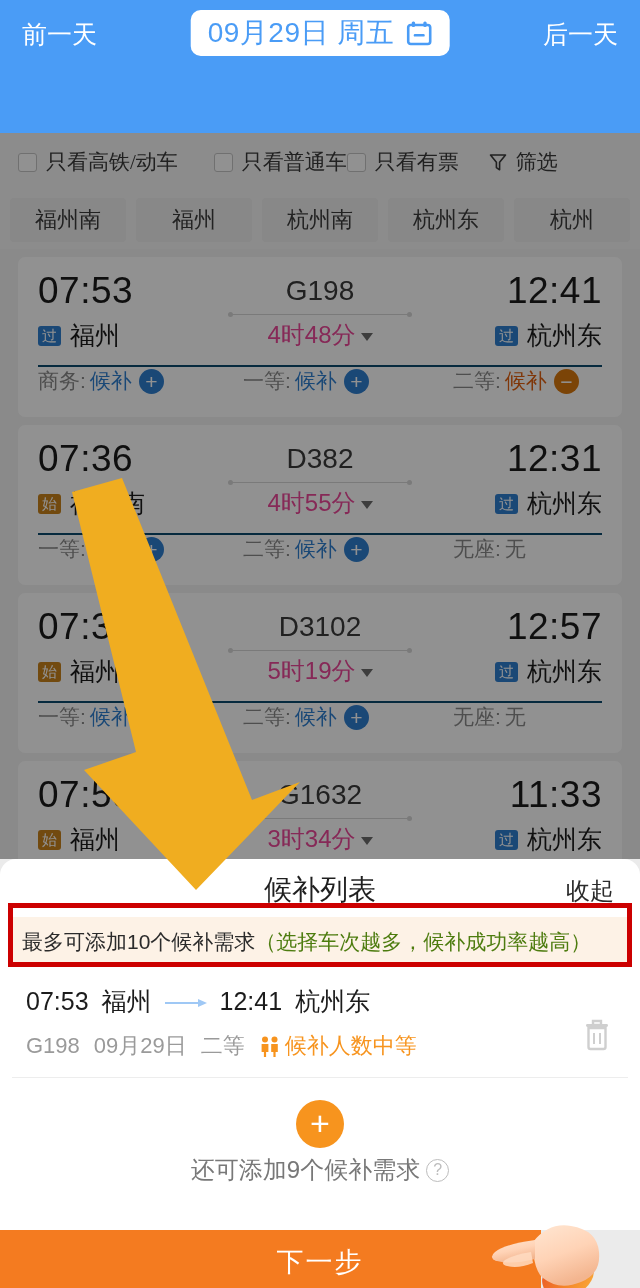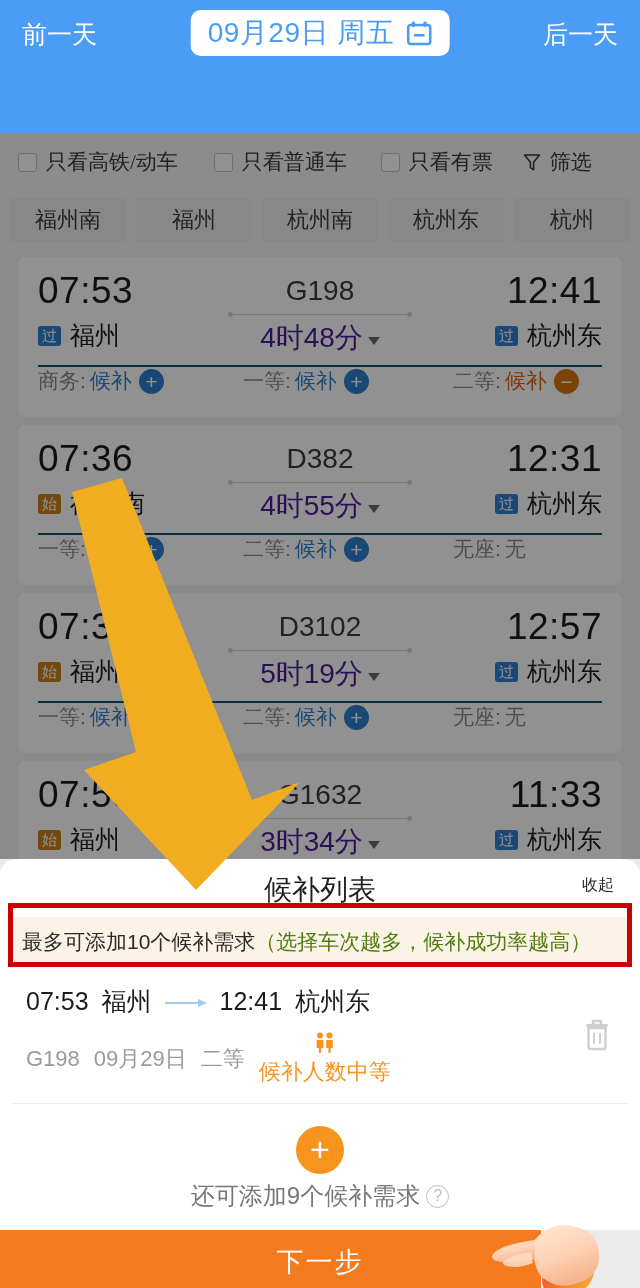--- a/index.html
+++ b/index.html
@@ -31,21 +31,21 @@
     background: #ffffff; border-radius: 10px; height: 46px; padding: 0 17px;
     display: flex; align-items: center; gap: 11px;
   }
   .date-chip .date-text { color: #4a9cf6; font-size: 28px; letter-spacing: .5px; }
   .cal-icon { width: 27px; height: 26px; }
 
   
   .filters { position: absolute; left: 0; top: 133px; width: 640px; height: 58px; background: #f7f7f7;
              display: flex; align-items: center; font-family: Liberation Serif, serif; }
   .filter-item { display: flex; align-items: center; gap: 9px; color: #3a3a3a; font-size: 21px; }
-  .f1 { margin-left: 18px; } .f2 { margin-left: 36px; } .f3 { margin-left: 34px; } .f4 { margin-left: 30px; }
+  .f1 { margin-left: 18px; } .f2 { margin-left: 36px; } .f3 { } .f4 { margin-left: 30px; }
   .cb { width: 19px; height: 19px; border: 1.5px solid #c5c5c5; border-radius: 3px; background: #fff; }
   .funnel { width: 18px; height: 19px; }
 
   .stations { position: absolute; left: 0; top: 191px; width: 640px; height: 58px; background: #f7f7f7;
               display: flex; align-items: center; padding: 0 10px; gap: 10px; }
   .st-chip { flex: 1; height: 44px; background: #efefef; border-radius: 4px; color: #3c3c3c;
              font-size: 22px; display: flex; align-items: center; justify-content: center; }
 
   
   .train-list { position: absolute; left: 0; top: 249px; width: 640px; height: 610px; background: #f2f2f2; }
@@ -59,21 +59,21 @@
   .badge { font-size: 15px; color: #fff; border-radius: 3px; padding: 2px 4px 3px; line-height: 1; }
   .badge.pass { background: #2f7fd0; }
   .badge.start { background: #c8821c; }
   .tc-stname { font-size: 25px; color: #1c1c1c; }
   .tc-mid { flex: 1; text-align: center; padding-top: 4px; }
   .tc-code { font-size: 28px; color: #3a3a3a; line-height: 36px; }
   .tc-line { width: 182px; height: 1px; background: #d6d6d6; margin: 5px auto 4px; position: relative; }
   .tc-line::before, .tc-line::after { content: ""; position: absolute; top: -2px; width: 5px; height: 5px;
      border-radius: 50%; background: #d6d6d6; }
   .tc-line::before { left: -1px; } .tc-line::after { right: -1px; }
-  .tc-dur { font-size: 28px; color: #4c1d95; }
+  .tc-dur { font-size: 24px; color: #ec4899; }
   .caret { display: inline-block; border-left: 6px solid transparent; border-right: 6px solid transparent;
            border-top: 8px solid #6b6b6b; margin-left: 5px; vertical-align: 2px; }
   .tc-seats { border-top: 2px solid #0c4a6e; height: 52px; display: flex; align-items: flex-start; }
   .seat { font-size: 21px; color: #8a8a8a; display: flex; align-items: center; gap: 4px; }
   .s1 { width: 205px; } .s2 { width: 210px; }
   .seat .val { font-weight: 400; }
   .seat .val.blue { color: #2f7fd0; }
   .seat .val.orange { color: #e06010; }
   .seat .val.none { color: #8a8a8a; }
   .circ { width: 25px; height: 25px; border-radius: 50%; display: inline-flex; align-items: center;
@@ -85,33 +85,33 @@
 
   
   .big-arrow { position: absolute; left: 0; top: 0; width: 640px; height: 1288px; pointer-events: none; }
 
   
   .sheet { position: absolute; left: 0; top: 859px; width: 640px; height: 371px; background: #ffffff;
            border-radius: 16px 16px 0 0; }
   .sheet-head { position: relative; height: 58px; }
   .sheet-title { position: absolute; left: 0; top: 12px; width: 640px; text-align: center;
                  font-size: 28px; color: #1f1f1f; }
-  .sheet-collapse { position: absolute; right: 26px; top: 16px; font-size: 16px; color: #2b2b2b; }
+  .sheet-collapse { position: absolute; right: 26px; top: 16px; font-size: 24px; color: #2b2b2b; }
   .notice-wrap { position: relative; margin: 0 8px; }
   .notice { background: #fdf2e6; height: 50px; display: flex; align-items: center; padding-left: 14px;
             font-size: 21px; color: #2b2b2b; white-space: nowrap; }
   .notice .hl { color: #4d7c0f; }
   .redbox { position: absolute; left: 0; top: -14px; width: 624px; height: 64px; border: 5px solid #cc0000;
             pointer-events: none; }
 
   .wl-item { position: relative; margin: 0 26px; padding: 18px 0 16px; }
   .wl-row1 { display: flex; align-items: center; gap: 13px; font-size: 25px; color: #1c1c1c; }
   .arrow-sm { width: 42px; height: 10px; }
   .wl-row2 { display: flex; align-items: center; gap: 14px; margin-top: 13px; font-size: 22px; color: #9a9a9a; }
-  .wl-pop { color: #f7941e; display: flex; align-items: center; gap: 4px; flex-direction: column; }
+  .wl-pop { color: #f7941e; display: flex; align-items: center; gap: 4px; }
   .people-icon { width: 22px; height: 22px; }
   .trash { position: absolute; right: 2px; top: 50px; width: 30px; height: 34px; }
 
   .divider { height: 1px; background: #ededed; margin: 0 12px; }
 
   .add-area { text-align: center; padding-top: 22px; }
   .add-btn { width: 48px; height: 48px; border-radius: 50%; background: #f7941e; color: #fff;
              font-size: 34px; line-height: 46px; display: inline-block; }
   .add-label { margin-top: 6px; font-size: 24px; color: #787878; display: flex; align-items: center;
                justify-content: center; gap: 6px; }

